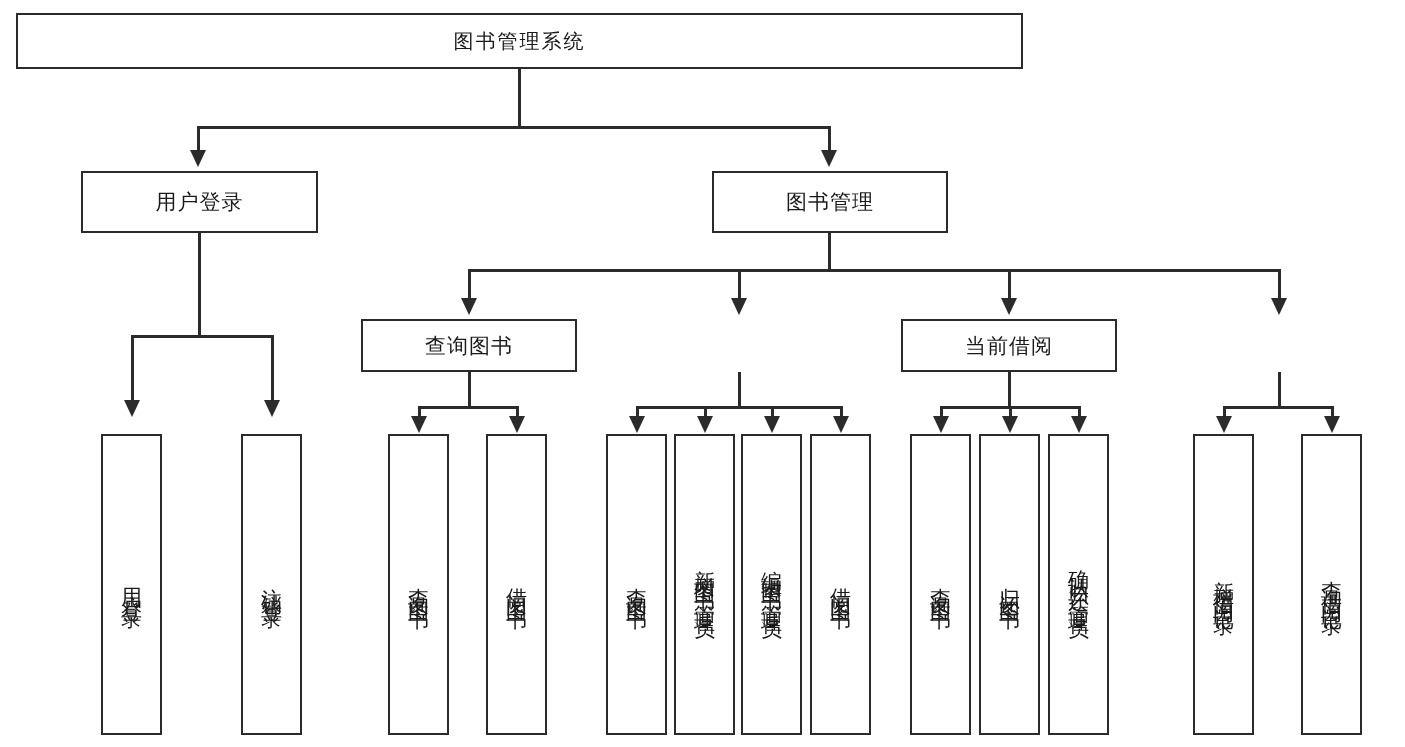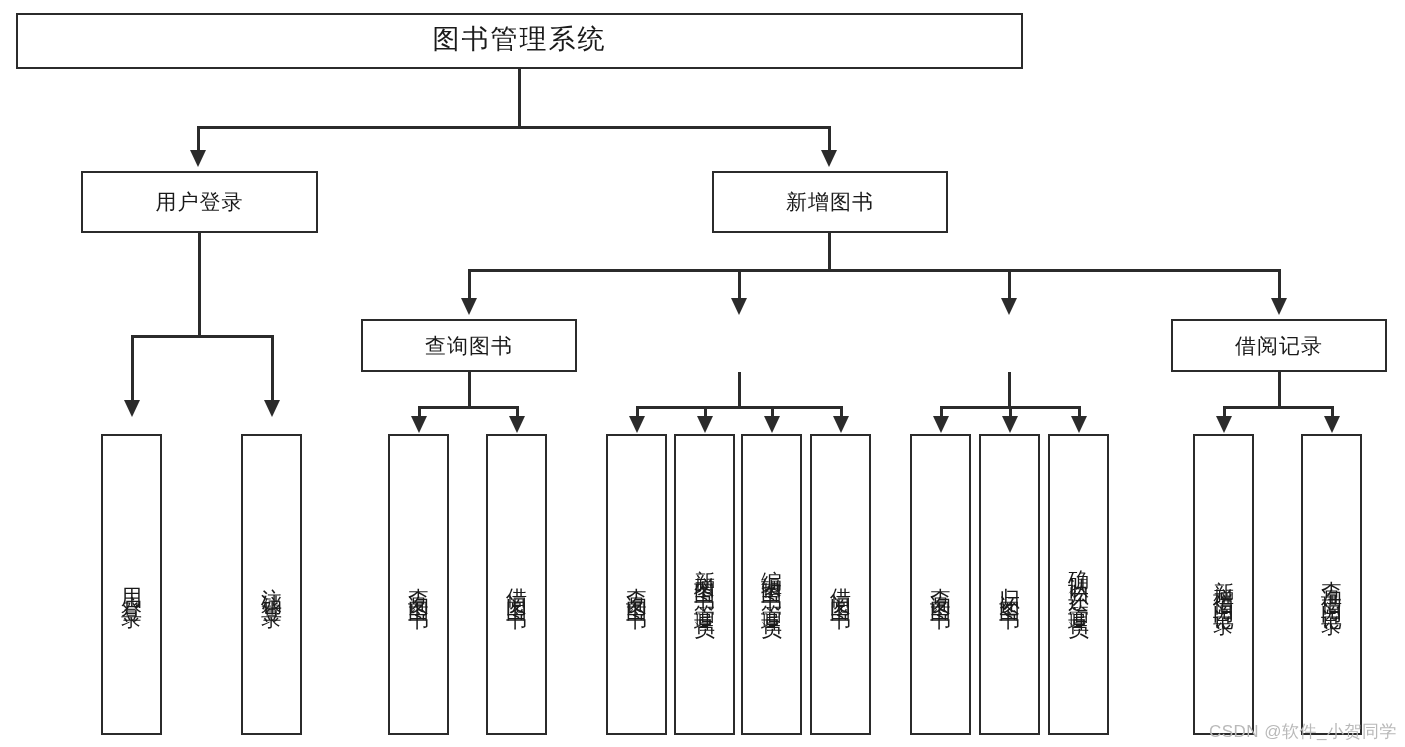--- a/index.html
+++ b/index.html
@@ -26,23 +26,22 @@
     align-items:center;
     justify-content:center;
     text-align:center;
   }
   .node.h{
     font-size:21px;
     line-height:1.2;
     letter-spacing:1px;
   }
   .node.root{
-    font-size:27px;
+    font-size:20px;
     letter-spacing:2px;
-    font-family:Liberation Mono, monospace;
   }
   .node.v{
     writing-mode:vertical-rl;
     text-orientation:upright;
     font-size:21px;
     letter-spacing:7px;
     padding-top:14px;
     padding-bottom:14px;
     align-items:center;
     justify-content:center;
@@ -90,21 +89,21 @@
 
   <div class="ln h" style="left:198px;top:126px;width:632px;"></div>
 
   <div class="ln v" style="left:197px;top:126px;height:28px;"></div>
   <div class="arrow" style="left:190px;top:150px;"></div>
   <div class="ln v" style="left:828px;top:126px;height:28px;"></div>
   <div class="arrow" style="left:821px;top:150px;"></div>
 
   <div class="node h" style="left:81px;top:171px;width:237px;height:62px;">用户登录</div>
 
-  <div class="node h" style="left:712px;top:171px;width:236px;height:62px;">新增图书</div>
+  <div class="node h" style="left:712px;top:171px;width:236px;height:62px;">图书管理</div>
 
   <div class="ln v" style="left:198px;top:233px;height:103px;"></div>
   <div class="ln h" style="left:132px;top:335px;width:141px;"></div>
   <div class="ln v" style="left:131px;top:335px;height:70px;"></div>
   <div class="arrow" style="left:124px;top:400px;"></div>
   <div class="ln v" style="left:271px;top:335px;height:70px;"></div>
   <div class="arrow" style="left:264px;top:400px;"></div>
 
   <div class="ln v" style="left:828px;top:233px;height:38px;"></div>
   <div class="ln h" style="left:469px;top:269px;width:811px;"></div>
@@ -115,21 +114,21 @@
   <div class="ln v" style="left:738px;top:269px;height:33px;"></div>
   <div class="arrow" style="left:731px;top:298px;"></div>
 
   <div class="ln v" style="left:1008px;top:269px;height:33px;"></div>
   <div class="arrow" style="left:1001px;top:298px;"></div>
 
   <div class="ln v" style="left:1278px;top:269px;height:33px;"></div>
   <div class="arrow" style="left:1271px;top:298px;"></div>
 
   <div class="node h" style="left:361px;top:319px;width:216px;height:53px;">查询图书</div>
-  <div class="node h" style="left:1171px;top:319px;width:216px;height:53px;">借阅记录</div>
+  <div class="node h" style="left:901px;top:319px;width:216px;height:53px;">当前借阅</div>
 
   <div class="ln v" style="left:468px;top:372px;height:36px;"></div>
   <div class="ln h" style="left:419px;top:406px;width:99px;"></div>
   <div class="ln v" style="left:418px;top:406px;height:16px;"></div>
   <div class="arrow" style="left:411px;top:416px;"></div>
   <div class="ln v" style="left:516px;top:406px;height:16px;"></div>
   <div class="arrow" style="left:509px;top:416px;"></div>
 
   <div class="ln v" style="left:738px;top:372px;height:36px;"></div>
   <div class="ln h" style="left:637px;top:406px;width:205px;"></div>
@@ -195,15 +194,14 @@
     <span class="vtext">确认归还（管理员）</span>
   </div>
 
   <div class="node v" style="left:1193px;top:434px;width:61px;height:301px;">
     <span class="vtext">新增借阅记录</span>
   </div>
   <div class="node v" style="left:1301px;top:434px;width:61px;height:301px;">
     <span class="vtext">查询借阅记录</span>
   </div>
 
-  <div id="watermark">CSDN @软件_小贺同学</div>
 
 </div>
 
 </body></html>

